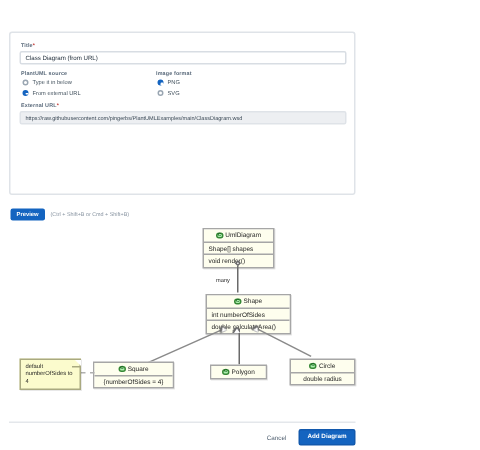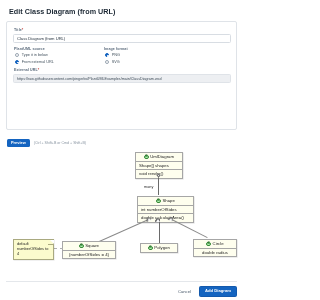--- a/index.html
+++ b/index.html
@@ -175,21 +175,20 @@
     font-size:4.2px; font-weight:bold; border-radius:1.5px;
     font-family:"Liberation Sans", sans-serif; cursor:pointer;
     padding:2.4px 5px; line-height:1;
   }
 </style>
 </head>
 <body>
 
 <div id="app">
 
-  <div class="page-title">Edit Class Diagram (from URL)</div>
 
   <div class="form-panel">
 
     <div class="fld-label title-label">
       <span>Title</span><span class="req">*</span>
     </div>
     <div class="title-input">Class Diagram (from URL)</div>
 
     <div class="fld-label src-label">PlantUML source</div>
 

